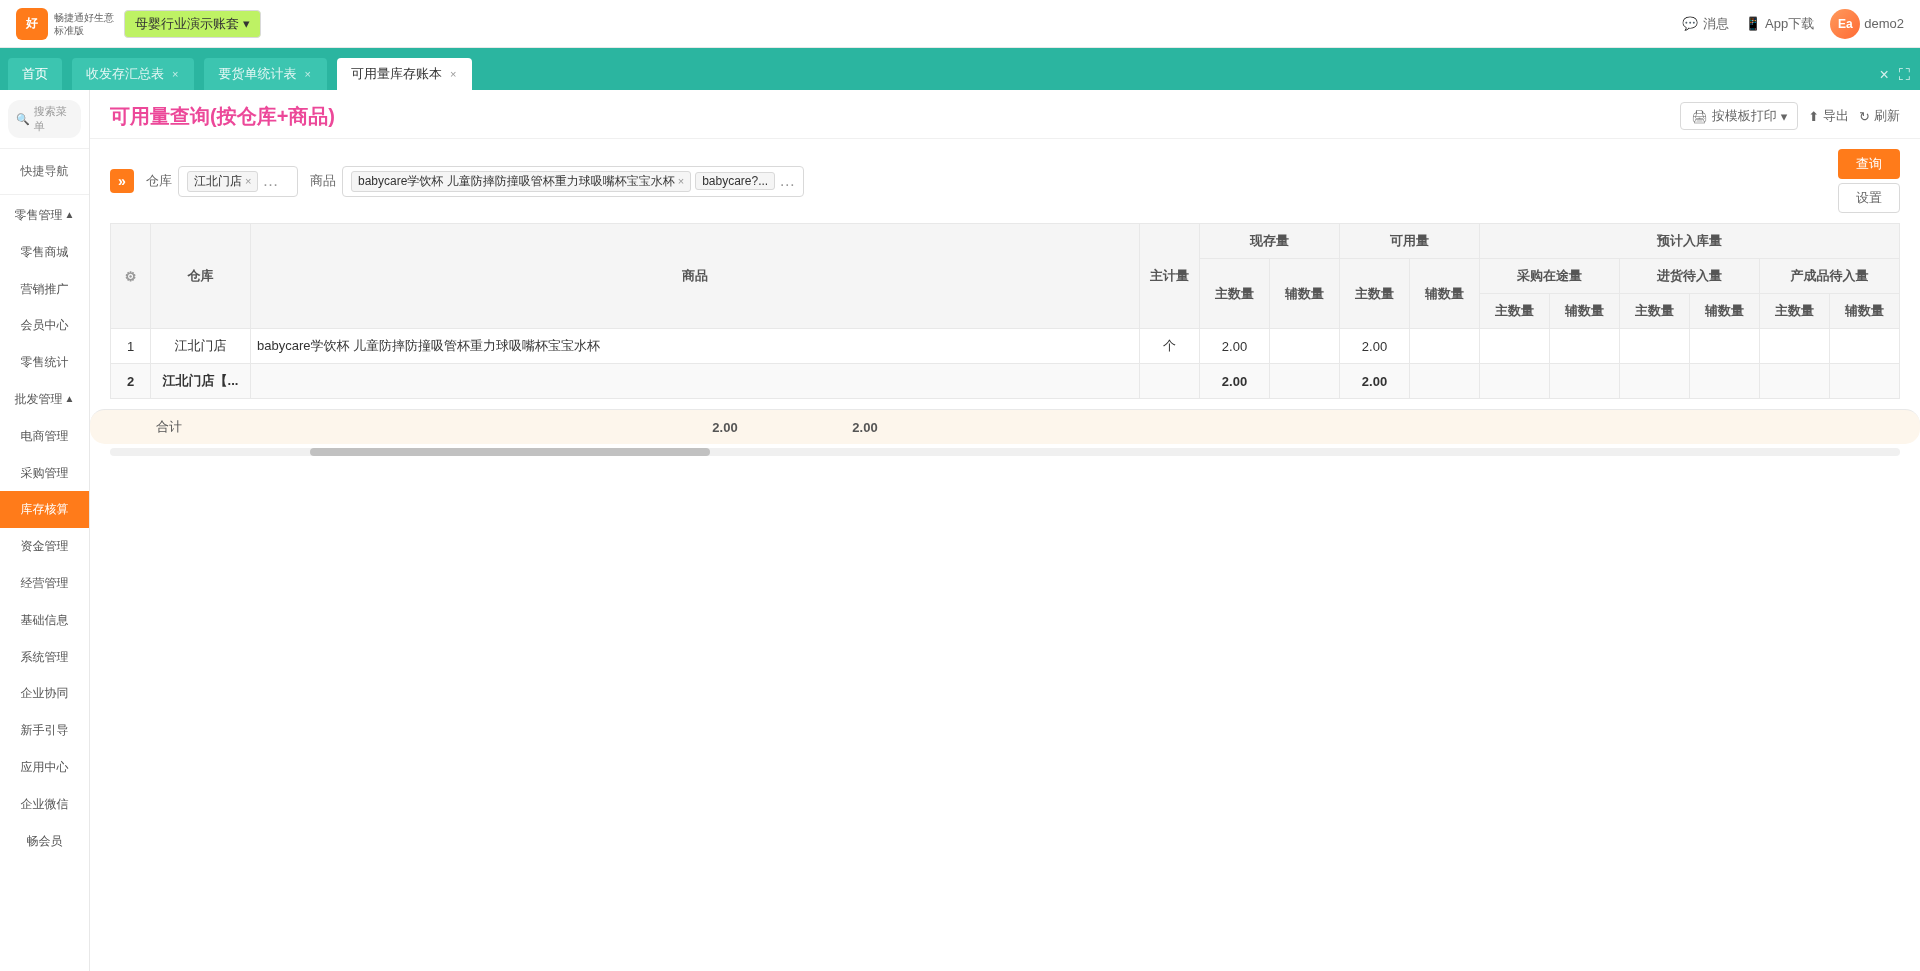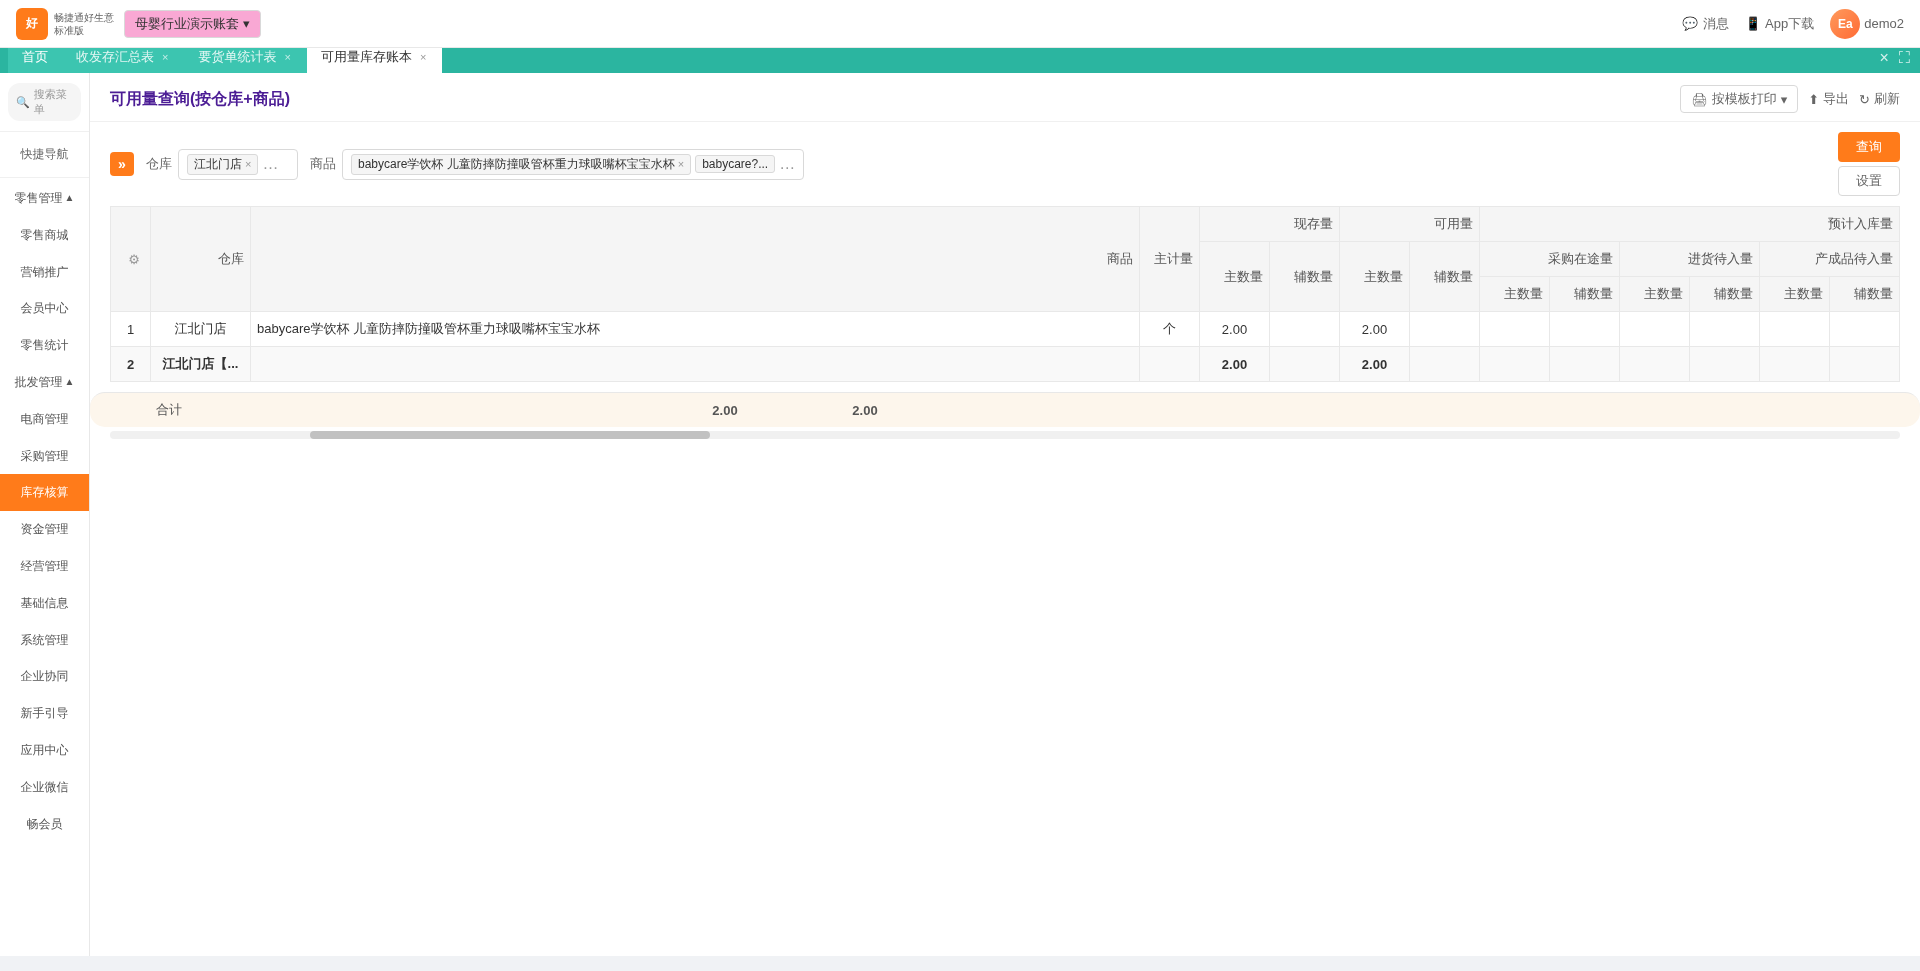--- a/index.html
+++ b/index.html
@@ -31,45 +31,45 @@
       width: 32px; height: 32px;
       background: #ff7b1a;
       border-radius: 6px;
       display: flex; align-items: center; justify-content: center;
       color: white; font-weight: bold; font-size: 12px;
     }
     .logo-text { font-size: 10px; color: #666; line-height: 1.3; }
     .top-bar-dropdown {
       display: flex; align-items: center; gap: 4px;
       border: 1px solid #d9d9d9; border-radius: 4px;
-      padding: 4px 10px; background: #f9a8d4; cursor: pointer;
+      padding: 4px 10px; background: #bef264; cursor: pointer;
       font-size: 13px; color: #333;
     }
     .top-bar-right {
       display: flex; align-items: center; gap: 16px;
     }
     .top-bar-right .icon-btn {
       display: flex; align-items: center; gap: 4px;
       color: #666; cursor: pointer; font-size: 13px;
     }
     .user-avatar {
       width: 30px; height: 30px; border-radius: 50%;
       background: linear-gradient(135deg, #ff9a5c, #ff6b35);
       display: flex; align-items: center; justify-content: center;
       color: white; font-size: 12px; font-weight: bold;
     }
 
     
     .tab-bar {
-      height: 25px;
+      height: 42px;
       background: #2bb5a0;
       display: flex;
       align-items: flex-end;
       padding: 0 8px;
-      gap: 0;
+      gap: 10px;
       position: relative;
     }
     .tab {
       height: 32px;
       padding: 0 14px;
       display: flex; align-items: center; gap: 6px;
       border-radius: 4px 4px 0 0;
       background: #3cc5b0;
       color: rgba(255,255,255,0.85);
       cursor: pointer; font-size: 13px;
@@ -160,21 +160,21 @@
       min-height: 100%;
     }
 
     .page-header {
       display: flex; align-items: center; justify-content: space-between;
       padding: 12px 20px 8px;
       border-bottom: 1px solid #f0f0f0;
       background: #fff;
     }
     .page-title {
-      font-size: 16px; font-weight: bold; color: #4c1d95;
+      font-size: 20px; font-weight: bold; color: #ec4899;
     }
     .page-header-actions {
       display: flex; align-items: center; gap: 10px;
     }
     .btn-template {
       display: flex; align-items: center; gap: 4px;
       color: #666; font-size: 13px; cursor: pointer;
       border: 1px solid #d9d9d9; border-radius: 4px;
       padding: 4px 10px; background: #fff;
     }
@@ -241,23 +241,23 @@
     }
     table {
       width: 100%;
       border-collapse: collapse;
       font-size: 13px;
     }
     th {
       background: #f5f5f5;
       border: 1px solid #e8e8e8;
       padding: 8px 6px;
-      text-align: right;
+      text-align: center;
       color: #555;
-      font-weight: normal;
+      font-weight: bold;
       white-space: nowrap;
     }
     td {
       border: 1px solid #e8e8e8;
       padding: 8px 6px;
       text-align: center;
       color: #333;
     }
     .col-seq { width: 40px; }
     .col-warehouse { width: 100px; }

